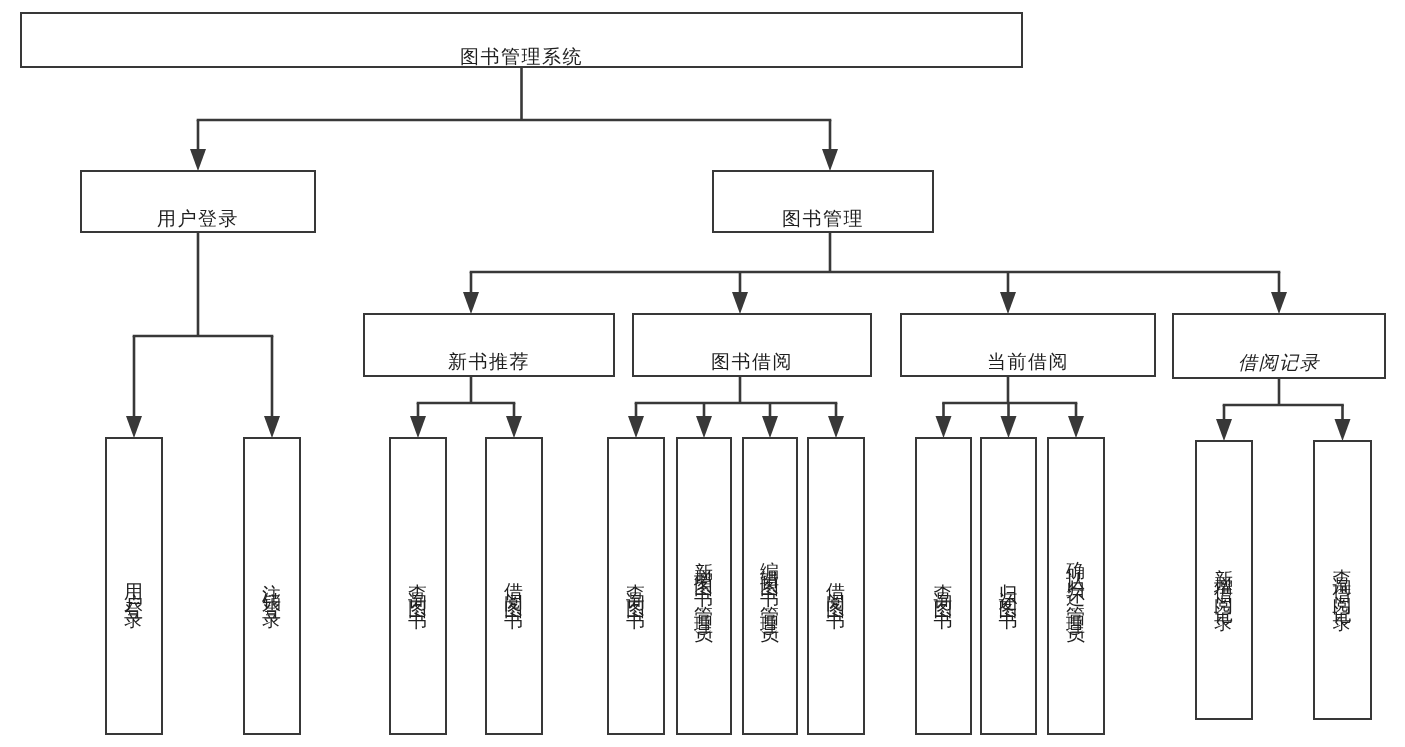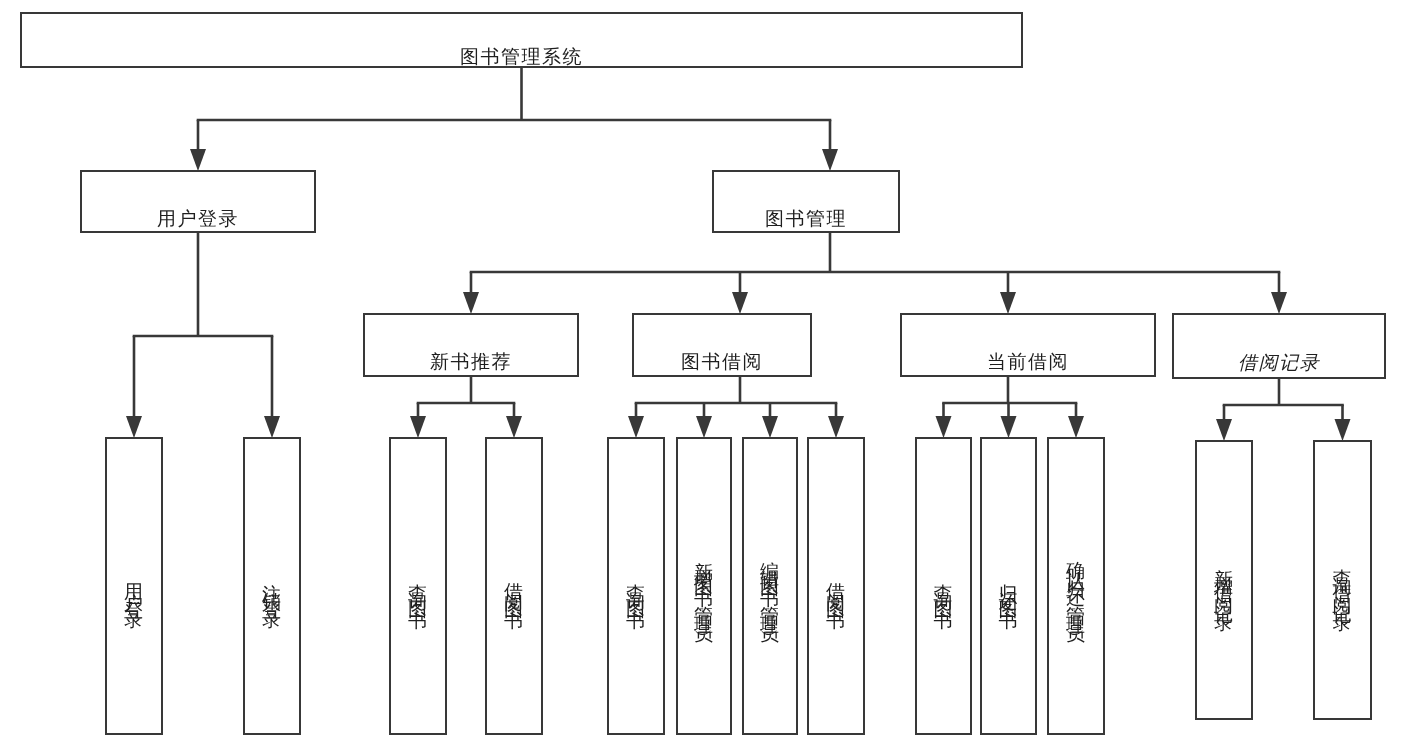--- a/index.html
+++ b/index.html
@@ -105,27 +105,27 @@
       <line x1="1342.5" y1="405" x2="1342.5" y2="420" stroke="#383838" stroke-width="2.6"></line>
       <polygon points="1334.5,419 1350.5,419 1342.5,441" fill="#383838"></polygon>
     </svg>
   <div id="nodes-root">
       <div class="node h" style="left: 20px; top: 12px; width: 1003px; height: 56px; border-color: rgb(56, 56, 56); color: rgb(31, 31, 31);">
         <span class="label">图书管理系统</span>
       </div>
       <div class="node h" style="left: 80px; top: 170px; width: 236px; height: 63px; border-color: rgb(56, 56, 56); color: rgb(31, 31, 31);">
         <span class="label">用户登录</span>
       </div>
-      <div class="node h" style="left: 712px; top: 170px; width: 188px; height: 63px; border-color: rgb(56, 56, 56); color: rgb(31, 31, 31);">
+      <div class="node h" style="left: 712px; top: 170px; width: 222px; height: 63px; border-color: rgb(56, 56, 56); color: rgb(31, 31, 31);">
         <span class="label">图书管理</span>
       </div>
-      <div class="node h" style="left: 363px; top: 313px; width: 216px; height: 64px; border-color: rgb(56, 56, 56); color: rgb(31, 31, 31); justify-content: center;">
+      <div class="node h" style="left: 363px; top: 313px; width: 252px; height: 64px; border-color: rgb(56, 56, 56); color: rgb(31, 31, 31); justify-content: center;">
         <span class="label">新书推荐</span>
       </div>
-      <div class="node h" style="left: 632px; top: 313px; width: 180px; height: 64px; border-color: rgb(56, 56, 56); color: rgb(31, 31, 31);">
+      <div class="node h" style="left: 632px; top: 313px; width: 240px; height: 64px; border-color: rgb(56, 56, 56); color: rgb(31, 31, 31);">
         <span class="label">图书借阅</span>
       </div>
       <div class="node h" style="left: 900px; top: 313px; width: 256px; height: 64px; border-color: rgb(56, 56, 56); color: rgb(31, 31, 31);">
         <span class="label">当前借阅</span>
       </div>
       <div class="node h" style="left: 1172px; top: 313px; width: 214px; height: 66px; border-color: rgb(56, 56, 56); color: rgb(31, 31, 31); font-style: italic;">
         <span class="label">借阅记录</span>
       </div>
       <div class="node v" style="left: 105px; top: 437px; width: 58px; height: 298px; border-color: rgb(56, 56, 56); color: rgb(31, 31, 31);">
         <span class="label">用户登录</span>

